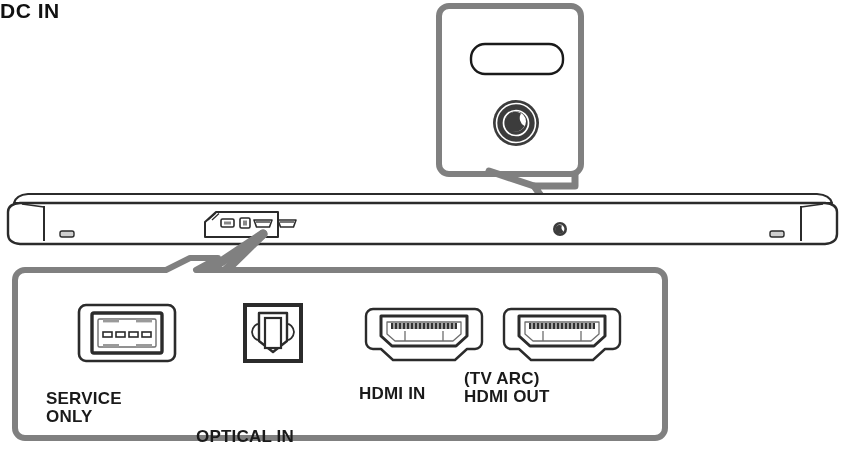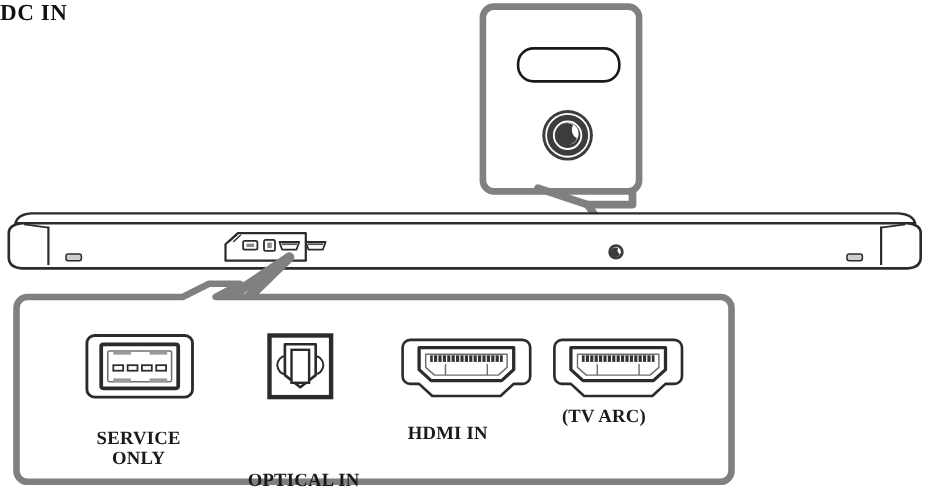--- a/index.html
+++ b/index.html
@@ -19,40 +19,40 @@
     left: 0;
     top: 0;
     width: 845px;
     height: 450px;
   }
   #stage svg {
     display: block;
   }
   .lbl {
     position: absolute;
-    font-family: Liberation Serif, serif;
+    font-family: Liberation Sans, sans-serif;
     color: #1a1a1a;
-    text-align: center;
+    text-align: left;
     white-space: pre;
     line-height: 1.08;
     letter-spacing: 0.2px;
   }
   .port-label {
     font-size: 17px;
     font-weight: 700;
   }
   .dcin-label {
     font-size: 21px;
     font-weight: 700;
     letter-spacing: 0.5px;
     color: #111111;
   }
   .lbl-service { left: 46px;  top: 370px; width: 160px; margin-top: 20px; }
   .lbl-optical { left: 196px; top: 385px; width: 160px; margin-top: 43px; }
-  .lbl-hdmiin  { left: 327px; top: 385px; width: 160px; }
+  .lbl-hdmiin  { left: 359px; top: 385px; width: 160px; }
   .lbl-hdmiout { left: 464px; top: 370px; width: 170px; }
 </style>
 </head>
 <body>
 
 <div id="stage">
 <svg width="845" height="450" viewBox="0 0 845 450" xmlns="http://www.w3.org/2000/svg">
 
   <g>
     <path d="M449,6 h122 a10,10 0 0 1 10,10 v148 a10,10 0 0 1 -10,10 h-122 a10,10 0 0 1 -10,-10 v-148 a10,10 0 0 1 10,-10 z" fill="#ffffff" stroke="#808080" stroke-width="6" stroke-linejoin="round"></path>
@@ -198,13 +198,13 @@
 </div>
 
 <div class="lbl dcin-label">DC IN</div>
 
 <div class="lbl port-label lbl-service"><span>SERVICE</span><br><span>ONLY</span></div>
 
 <div class="lbl port-label lbl-optical"><span>OPTICAL IN</span></div>
 
 <div class="lbl port-label lbl-hdmiin"><span>HDMI IN</span></div>
 
-<div class="lbl port-label lbl-hdmiout"><span>(TV ARC)</span><br></div>
+<div class="lbl port-label lbl-hdmiout"><span>(TV ARC)</span><br><span>HDMI OUT</span></div>
 
 </body></html>

